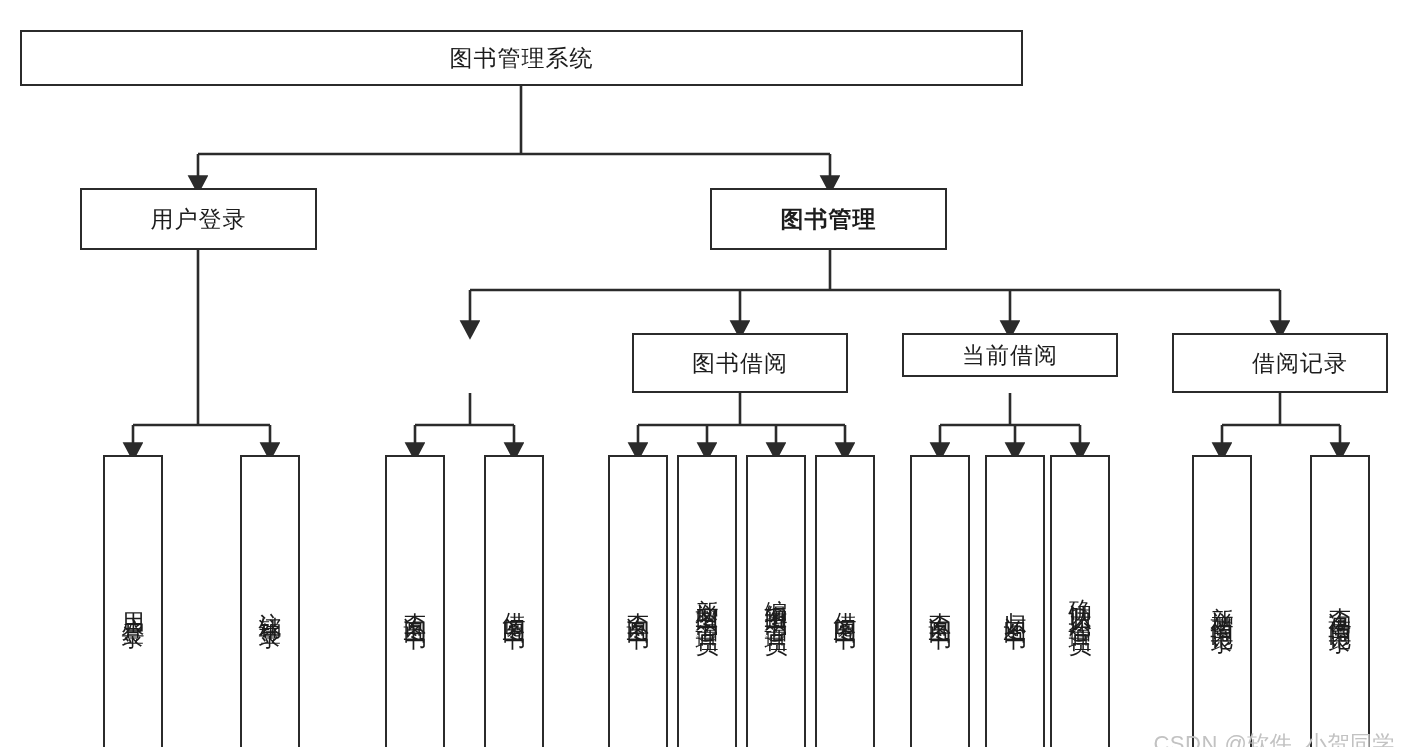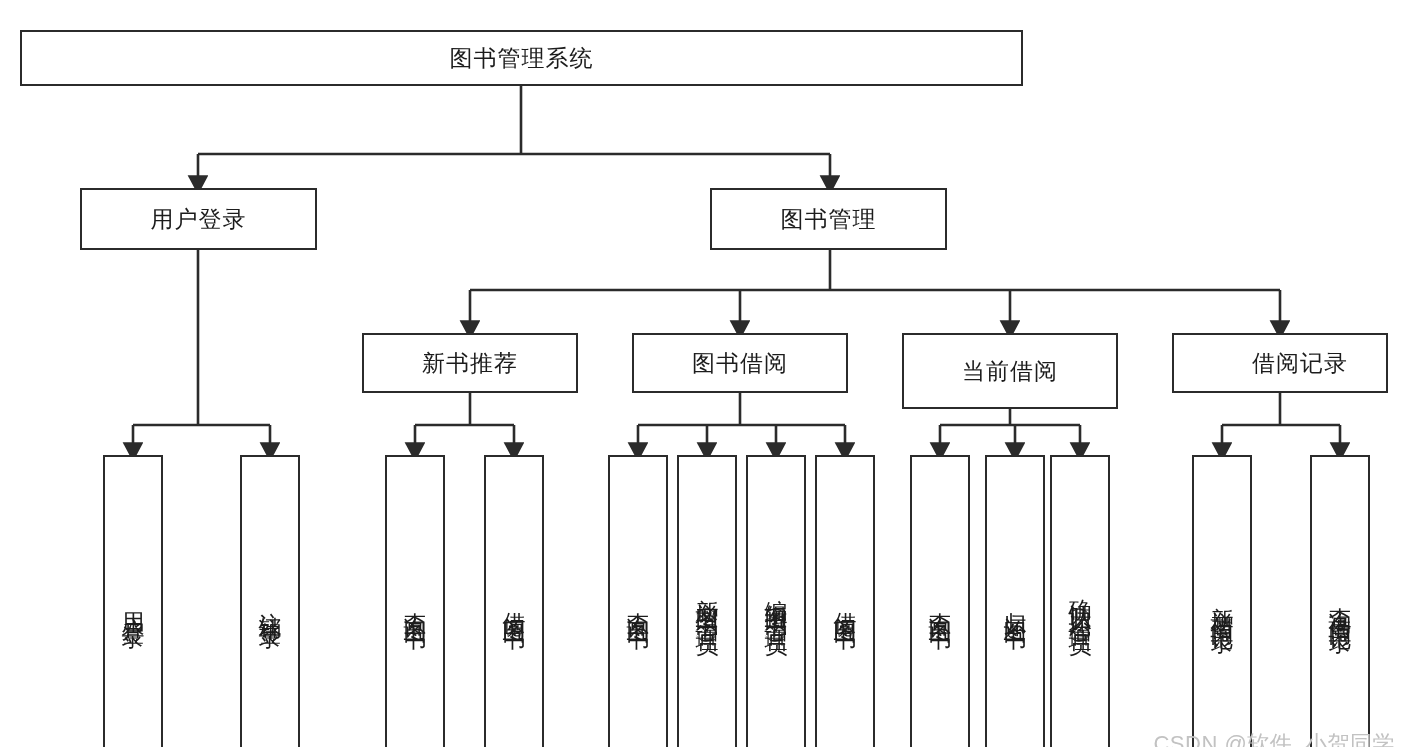--- a/index.html
+++ b/index.html
@@ -70,31 +70,28 @@
     </g>
   </svg>
 
   <div class="node h" style="left:20px;top:12px;width:1003px;height:56px;">
     <span>图书管理系统</span>
   </div>
 
   <div class="node h" style="left:80px;top:170px;width:237px;height:62px;">
     <span>用户登录</span>
   </div>
-  <div class="node h" style="left:710px;top:170px;width:237px;height:62px;">
+  <div class="node h" style="left:710px;top:170px;width:237px;height:62px;font-weight:bold;">
     <span>图书管理</span>
   </div>
 
-  <div class="node h" style="left:362px;top:315px;width:216px;height:60px;">
-    <span>新书推荐</span>
-  </div>
   <div class="node h" style="left:632px;top:315px;width:216px;height:60px;align-items:center;">
     <span>图书借阅</span>
   </div>
-  <div class="node h" style="left:902px;top:315px;width:216px;height:76px;justify-content:center;">
+  <div class="node h" style="left:902px;top:315px;width:216px;height:44px;justify-content:center;">
     <span>当前借阅</span>
   </div>
   <div class="node h" style="left:1172px;top:315px;width:216px;height:60px;padding-left:40px;">
     <span>借阅记录</span>
   </div>
 
   <div class="node v" style="left:103px;top:437px;width:60px;height:297px;">
     <span class="vtext">用户登录</span>
   </div>
   <div class="node v" style="left:240px;top:437px;width:60px;height:297px;">

